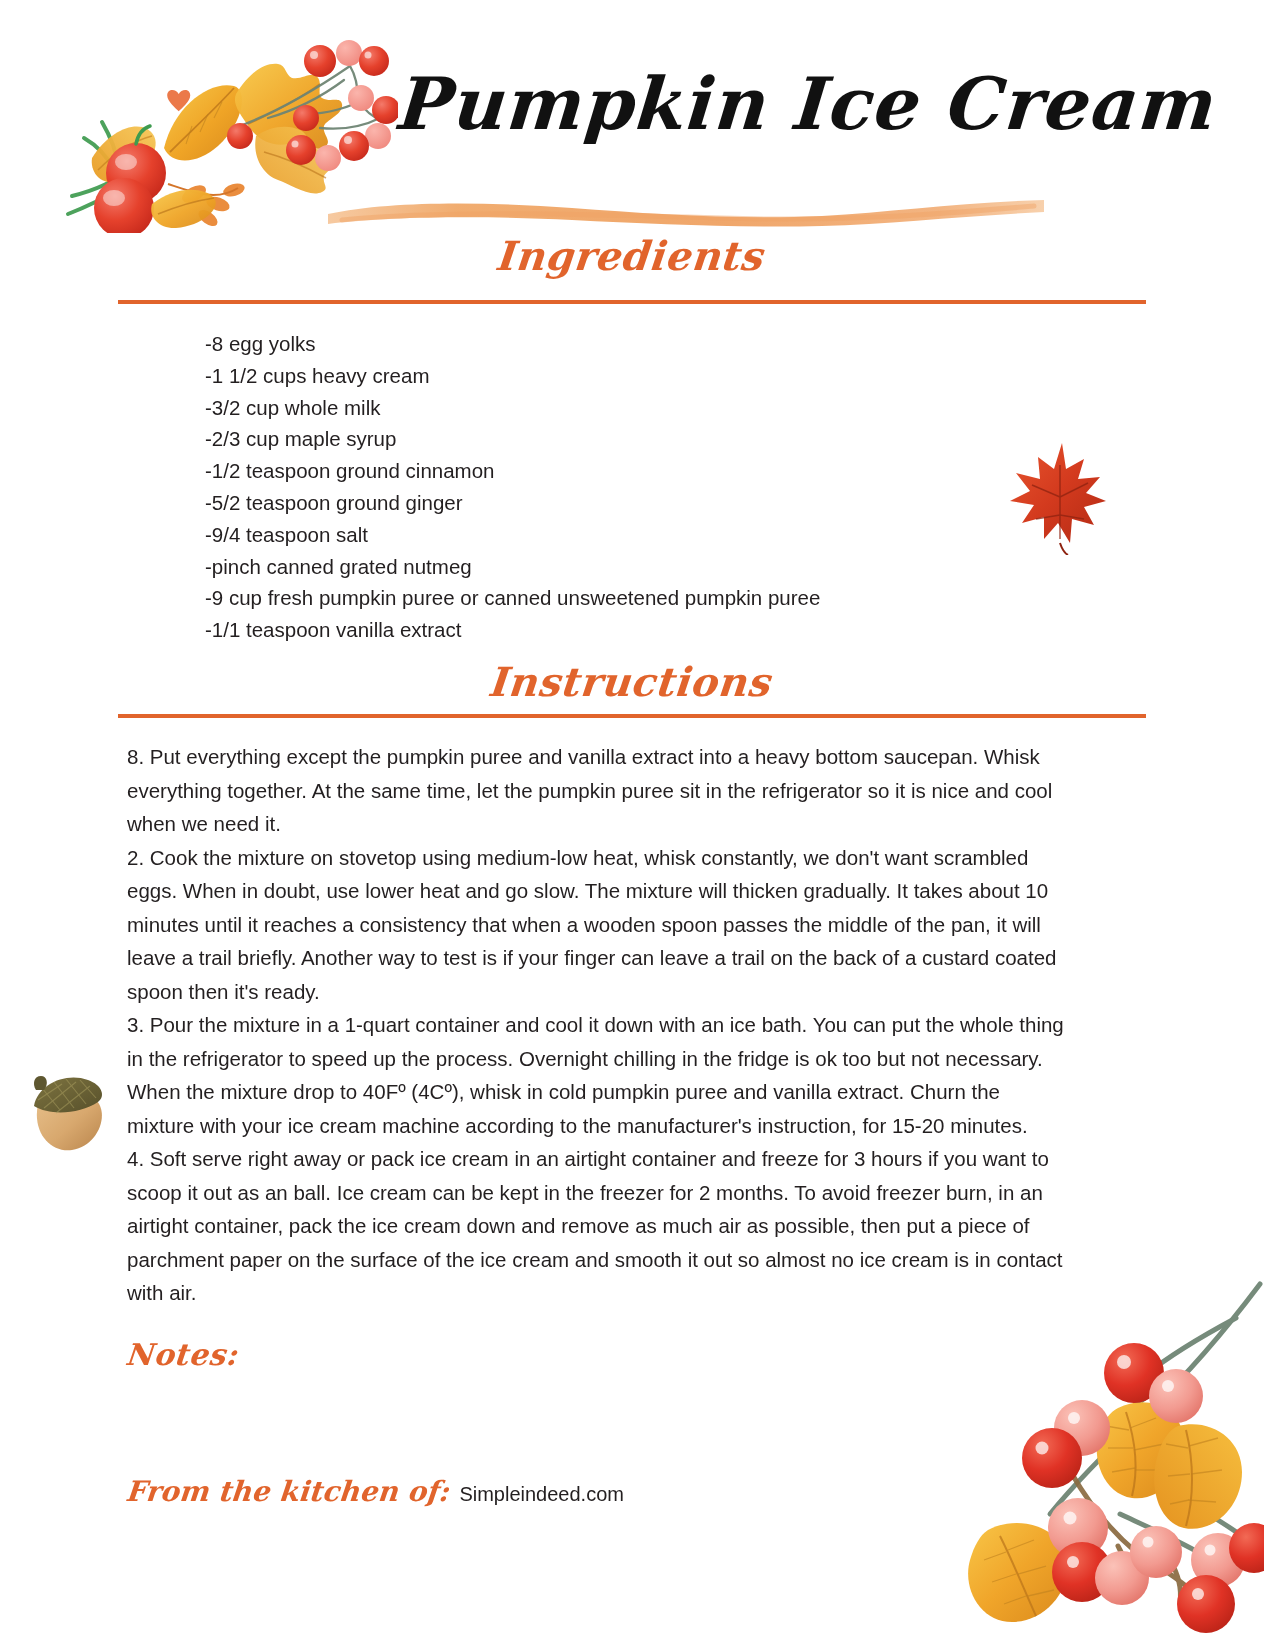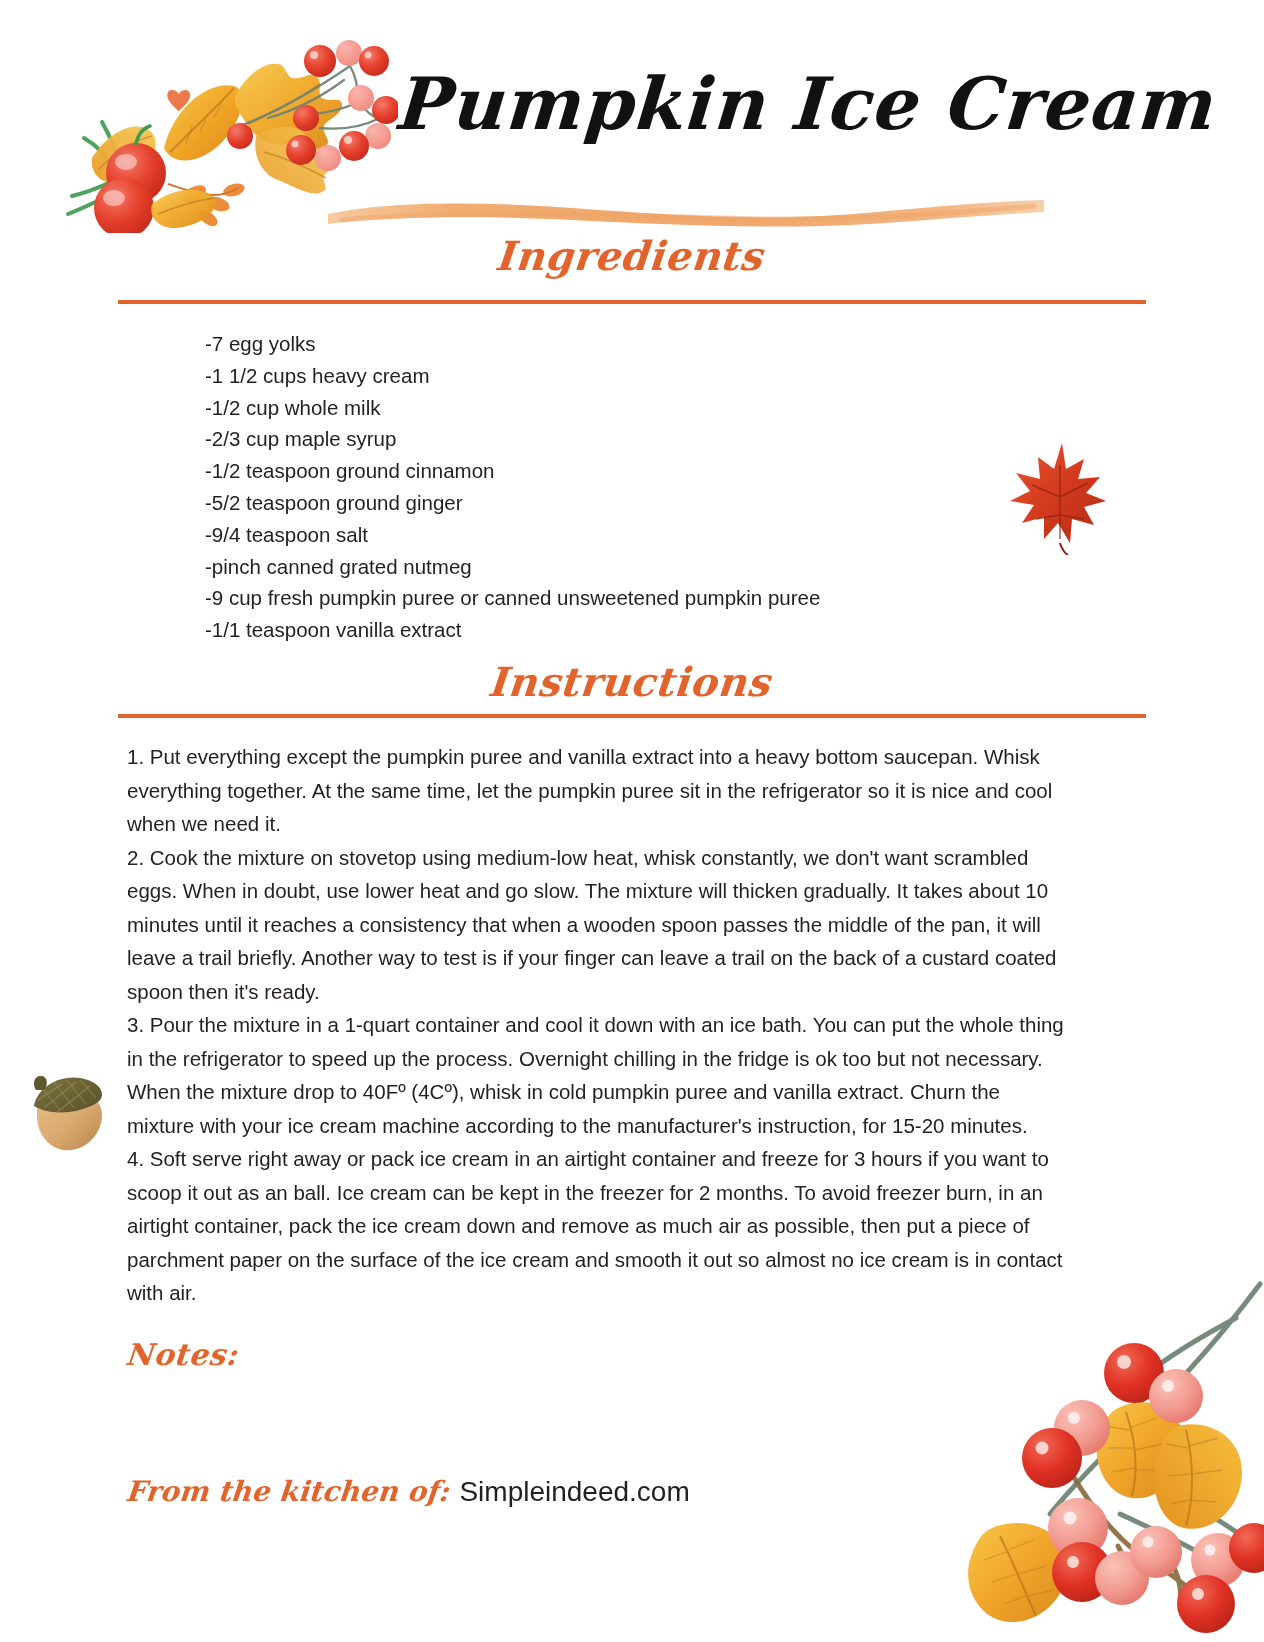--- a/index.html
+++ b/index.html
@@ -158,21 +158,21 @@
     font-style: italic;
     font-weight: 700;
     color: #E1642C;
     font-size: 28px;
     line-height: 1;
     transform: skewX(-8deg);
     white-space: nowrap;
   }
   #footer-site {
     font-family: "Liberation Sans", sans-serif;
-    font-size: 28px;
+    font-size: 20px;
     color: #231f20;
     line-height: 1;
     white-space: nowrap;
   }
 </style>
 </head>
 <body>
 
 <div class="page">
 
@@ -295,23 +295,23 @@
       <path d="M6 20 C 70 6, 170 8, 250 14 C 330 20, 420 26, 500 22 C 570 18, 640 8, 722 6
                L 722 18 C 640 22, 570 30, 500 32 C 420 34, 330 30, 250 26 C 170 22, 70 22, 6 30 Z" fill="url(#swashGrad)" opacity="0.95"></path>
       <path d="M20 26 C 120 16, 260 20, 400 24 C 520 28, 620 20, 712 12" stroke="#EFA263" stroke-width="5" fill="none" opacity="0.45" stroke-linecap="round"></path>
     </svg>
   </div>
 
   <div class="script-heading" id="ingredients-heading">Ingredients</div>
   <div class="divider" id="divider-ingredients"></div>
 
   <ul id="ingredients-list">
-    <li>-7 egg yolks</li>
+    <li>-8 egg yolks</li>
     <li>-1 1/2 cups heavy cream</li>
-    <li>-1/2 cup whole milk</li>
+    <li>-3/2 cup whole milk</li>
     <li>-2/3 cup maple syrup</li>
     <li>-1/2 teaspoon ground cinnamon</li>
     <li>-5/2 teaspoon ground ginger</li>
     <li>-9/4 teaspoon salt</li>
     <li>-pinch canned grated nutmeg</li>
     <li>-9 cup fresh pumpkin puree or canned unsweetened pumpkin puree</li>
     <li>-1/1 teaspoon vanilla extract</li>
   </ul>
 
   <div class="art" id="art-maple">
@@ -334,21 +334,21 @@
         <path d="M60 80 L 36 84"></path>
       </g>
       <path d="M60 108 C 62 114, 64 118, 68 120" stroke="#8E2210" stroke-width="2" fill="none"></path>
     </svg>
   </div>
 
   <div class="script-heading" id="instructions-heading">Instructions</div>
   <div class="divider" id="divider-instructions"></div>
 
   <div id="instructions-body">
-    <p>1. Put everything except the pumpkin puree and vanilla extract into a heavy bottom saucepan. Whisk everything together. At the same time, let the pumpkin puree sit in the refrigerator so it is nice and cool when we need it.</p>
+    <p>8. Put everything except the pumpkin puree and vanilla extract into a heavy bottom saucepan. Whisk everything together. At the same time, let the pumpkin puree sit in the refrigerator so it is nice and cool when we need it.</p>
     <p>2. Cook the mixture on stovetop using medium-low heat, whisk constantly, we don't want scrambled eggs. When in doubt, use lower heat and go slow. The mixture will thicken gradually. It takes about 10 minutes until it reaches a consistency that when a wooden spoon passes the middle of the pan, it will leave a trail briefly. Another way to test is if your finger can leave a trail on the back of a custard coated spoon then it's ready.</p>
     <p>3. Pour the mixture in a 1-quart container and cool it down with an ice bath. You can put the whole thing in the refrigerator to speed up the process. Overnight chilling in the fridge is ok too but not necessary. When the mixture drop to 40Fº (4Cº), whisk in cold pumpkin puree and vanilla extract. Churn the mixture with your ice cream machine according to the manufacturer's instruction, for 15-20 minutes.</p>
     <p>4. Soft serve right away or pack ice cream in an airtight container and freeze for 3 hours if you want to scoop it out as an ball. Ice cream can be kept in the freezer for 2 months. To avoid freezer burn, in an airtight container, pack the ice cream down and remove as much air as possible, then put a piece of parchment paper on the surface of the ice cream and smooth it out so almost no ice cream is in contact with air.</p>
   </div>
 
   <div class="art" id="art-acorn">
     <svg viewBox="0 0 80 90" width="80" height="90" aria-hidden="true">
       <defs>
         <linearGradient id="acornBody" x1="0" y1="0" x2="1" y2="1">
           <stop offset="0%" stop-color="#E8C18C"></stop>

